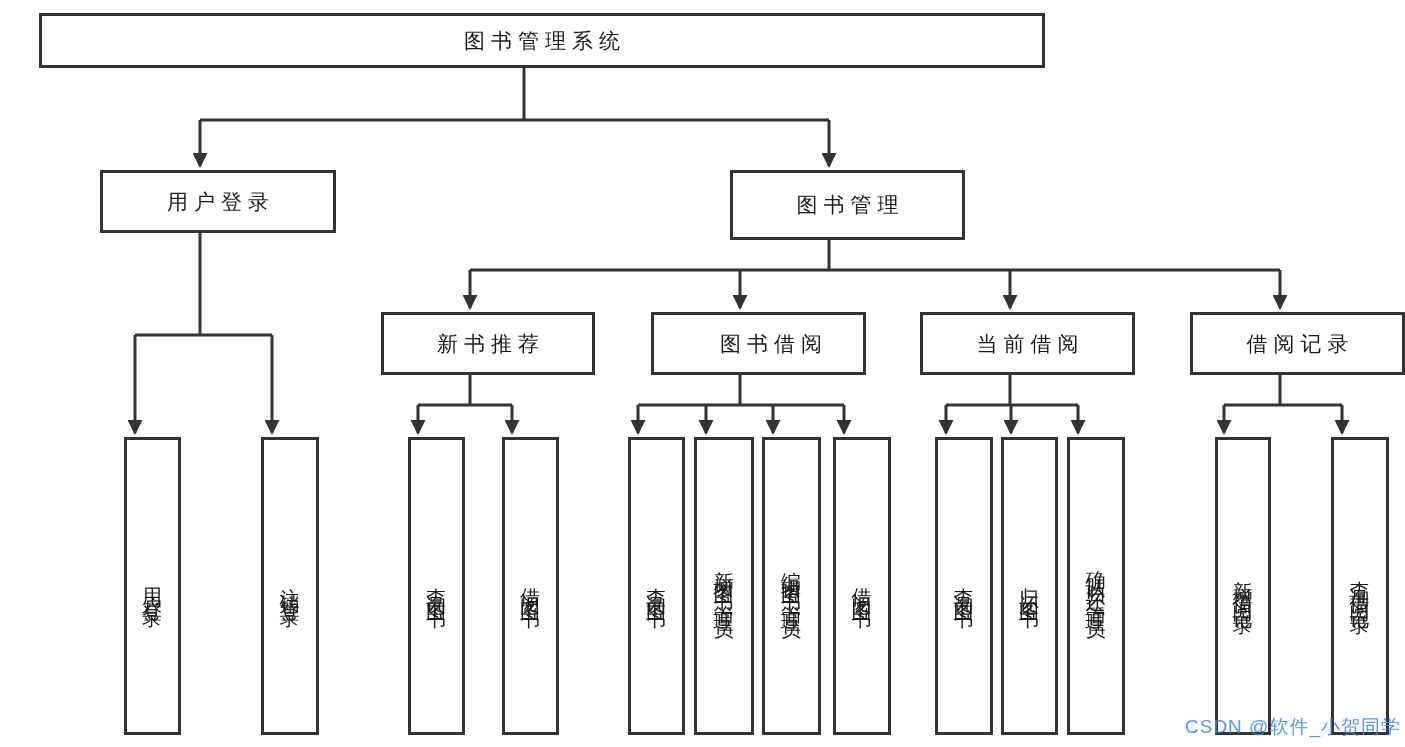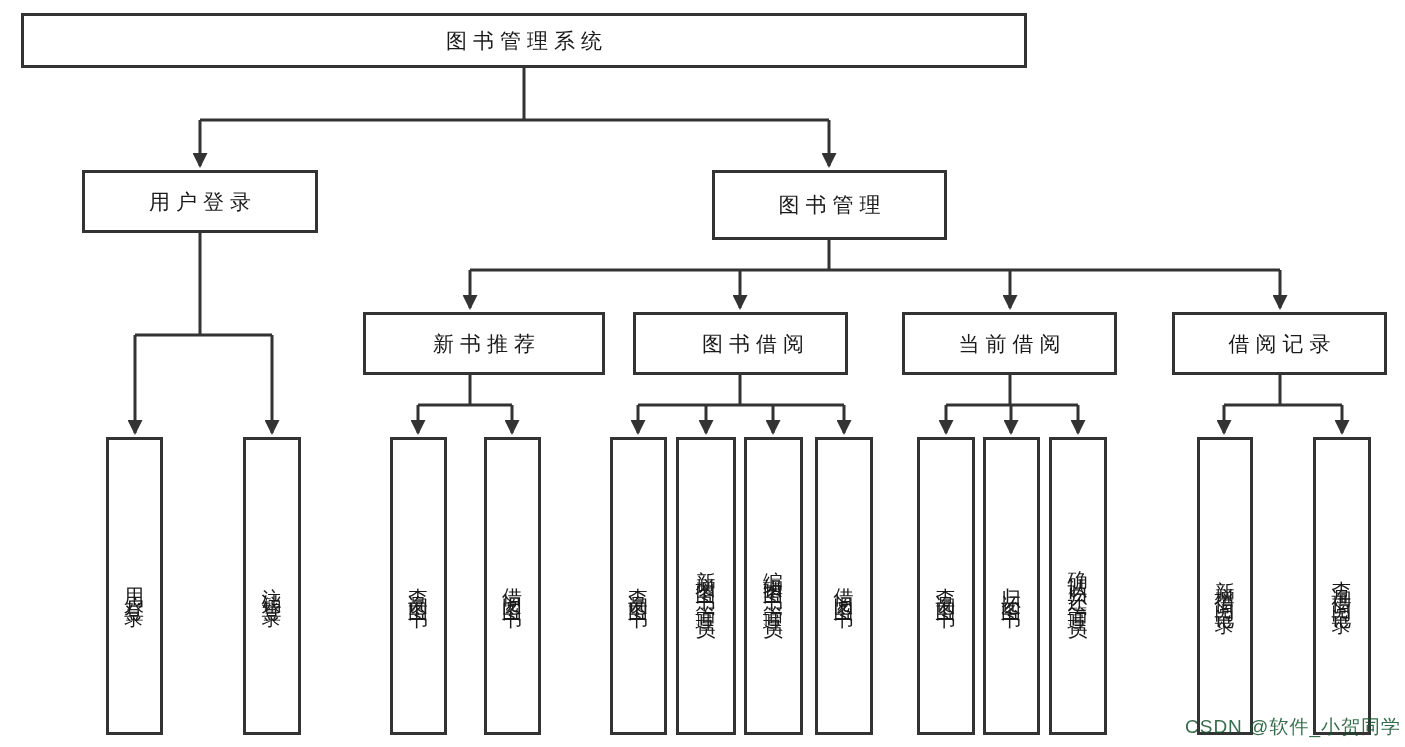--- a/index.html
+++ b/index.html
@@ -26,20 +26,21 @@
   .node {
     position: absolute;
     box-sizing: border-box;
     background: #ffffff;
     border: 3px solid #333333;
     color: #1a1a1a;
     display: flex;
     align-items: center;
     justify-content: center;
     text-align: center;
+    margin-left: 18px;
   }
   .h-node {
     font-size: 21px;
     letter-spacing: 6px;
     text-indent: 6px;
     white-space: nowrap;
   }
   .v-node {
     font-size: 20px;
   }
@@ -48,21 +49,21 @@
     text-orientation: mixed;
     letter-spacing: 7px;
     line-height: 1;
     white-space: nowrap;
   }
   .watermark {
     position: absolute;
     left: 1185px;
     top: 714px;
     font-size: 19px;
-    color: #14532d;
+    color: #3b82f6;
     opacity: 0.85;
     letter-spacing: 1px;
     white-space: nowrap;
     z-index: 5;
   }
 </style>
 </head>
 <body>
 
 <div class="canvas">
@@ -115,21 +116,21 @@
       <path d="M1224 405 V433" marker-end="url(#arrow)"></path>
       <path d="M1342 405 V433" marker-end="url(#arrow)"></path>
     </g>
   </svg>
 
   <div class="node h-node" style="left:21px; top:13px; width:1006px; height:55px;">图书管理系统</div>
 
   <div class="node h-node" style="left:82px; top:170px; width:236px; height:63px;">用户登录</div>
   <div class="node h-node" style="left:712px; top:170px; width:235px; height:70px;">图书管理</div>
 
-  <div class="node h-node" style="left:363px; top:312px; width:242px; height:63px;">新书推荐</div>
+  <div class="node h-node" style="left:363px; top:312px; width:214px; height:63px;">新书推荐</div>
   <div class="node h-node" style="left:633px; top:312px; width:215px; height:63px;padding-left:25px;">图书借阅</div>
   <div class="node h-node" style="left:1172px; top:312px; width:215px; height:63px;">借阅记录</div>
   <div class="node h-node" style="left:902px; top:312px; width:215px; height:63px;">当前借阅</div>
 
   <div class="node v-node" style="left:106px; top:437px; width:57px; height:298px;">
     <span class="vtext">用户登录</span>
   </div>
   <div class="node v-node" style="left:243px; top:437px; width:58px; height:298px;">
     <span class="vtext">注销登录</span>
   </div>

